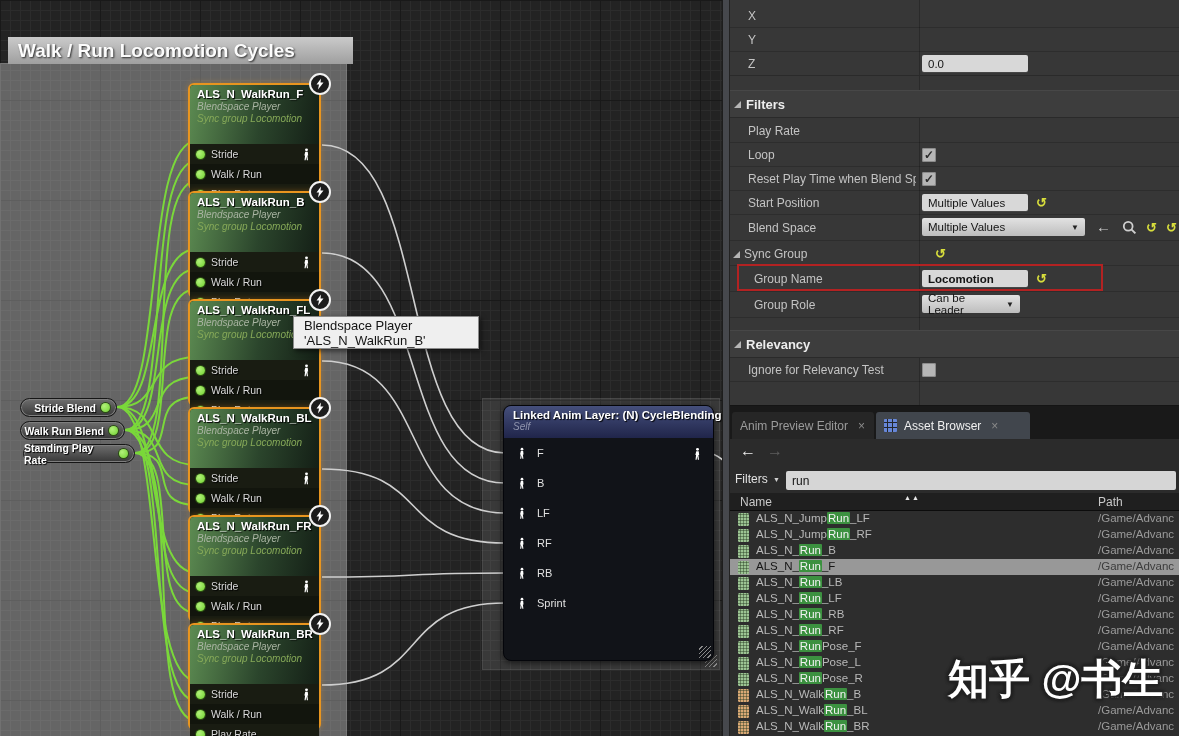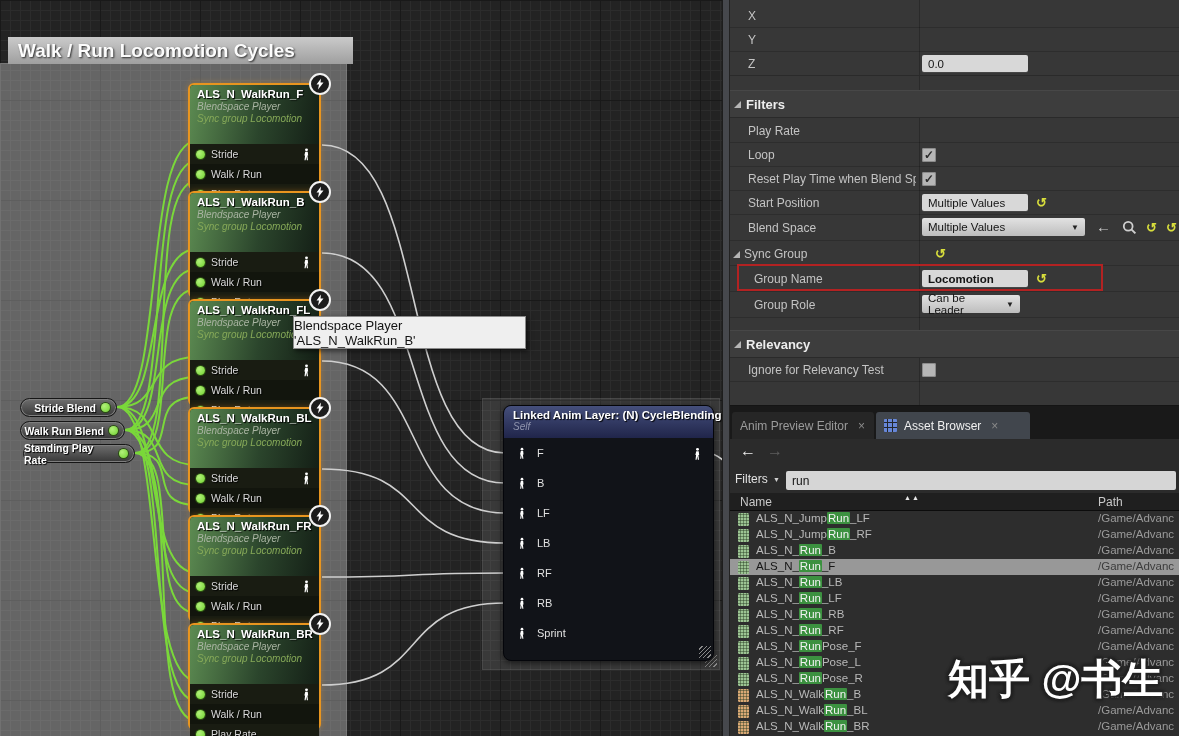--- a/index.html
+++ b/index.html
@@ -51,23 +51,23 @@
     padding:3px 9px 0;box-sizing:border-box;}
   #linked .ltitle{color:#fff;font-size:11.5px;font-weight:bold;text-shadow:1px 1px 1px #000;white-space:nowrap;}
   #linked .lsub{color:#8f94ad;font-size:10px;font-style:italic;line-height:12px;}
   .lrow{height:30px;display:flex;align-items:center;padding-left:12px;box-sizing:border-box;}
   .lrow .picon{width:12px;height:15px;} .lrow .plbl{color:#e0e0e0;font-size:11px;margin-left:9px;}
   #linked .lout{position:absolute;right:9px;top:40px;width:13px;height:16px;}
   .grip{position:absolute;right:2px;bottom:2px;width:12px;height:12px;
     background:repeating-linear-gradient(135deg,transparent 0 2px,#8a8a8a 2px 3px);}
 
   
-  #tooltip{left:293px;top:316px;width:233px;height:33px;background:#efefef;border:1px solid #8a8a8a;
+  #tooltip{left:293px;top:316px;width:186px;height:33px;background:#efefef;border:1px solid #8a8a8a;
     box-shadow:2px 2px 5px rgba(0,0,0,.6);color:#141414;font-size:13px;display:flex;align-items:center;
-    box-sizing:border-box;z-index:30;}
+    padding-left:10px;box-sizing:border-box;z-index:30;}
 
   
   #splitter{left:722px;top:0;width:8px;height:736px;background:#46484d;border-left:1px solid #1d1d1d;border-right:1px solid #222;box-sizing:border-box;}
 
   
   #details{left:730px;top:0;width:449px;height:405px;background:#373737;overflow:hidden;}
   #details .divider{position:absolute;left:189px;top:0;width:1px;height:405px;background:#2a2a2a;}
   .drow{position:absolute;left:0;width:449px;height:24px;border-bottom:1px solid rgba(0,0,0,.18);box-sizing:border-box;}
   .dlabel{position:absolute;left:18px;top:50%;transform:translateY(-50%);color:#c4c4c4;font-size:12px;white-space:nowrap;max-width:168px;overflow:hidden;}
   .ind1 .dlabel{left:14px;} .ind2 .dlabel{left:24px;}
@@ -389,27 +389,20 @@
               <circle cx="12" cy="3.4" r="2.7"></circle>
               <path d="M9.7 7h4.6l.8 6.8h-1.4l1.1 8.9h-2.1L11.6 16l-1.2 6.7H8.3l1.1-8.9H8z"></path>
             </svg></span>
           <span class="plbl">LF</span>
         </div>
         <div class="lrow">
           <span class="picon"><svg class="person-svg" viewBox="0 0 24 24">
               <circle cx="12" cy="3.4" r="2.7"></circle>
               <path d="M9.7 7h4.6l.8 6.8h-1.4l1.1 8.9h-2.1L11.6 16l-1.2 6.7H8.3l1.1-8.9H8z"></path>
             </svg></span>
-          <span class="plbl">LB</span>
-        </div>
-        <div class="lrow">
-          <span class="picon"><svg class="person-svg" viewBox="0 0 24 24">
-              <circle cx="12" cy="3.4" r="2.7"></circle>
-              <path d="M9.7 7h4.6l.8 6.8h-1.4l1.1 8.9h-2.1L11.6 16l-1.2 6.7H8.3l1.1-8.9H8z"></path>
-            </svg></span>
           <span class="plbl">RF</span>
         </div>
         <div class="lrow">
           <span class="picon"><svg class="person-svg" viewBox="0 0 24 24">
               <circle cx="12" cy="3.4" r="2.7"></circle>
               <path d="M9.7 7h4.6l.8 6.8h-1.4l1.1 8.9h-2.1L11.6 16l-1.2 6.7H8.3l1.1-8.9H8z"></path>
             </svg></span>
           <span class="plbl">RB</span>
         </div>
         <div class="lrow">

